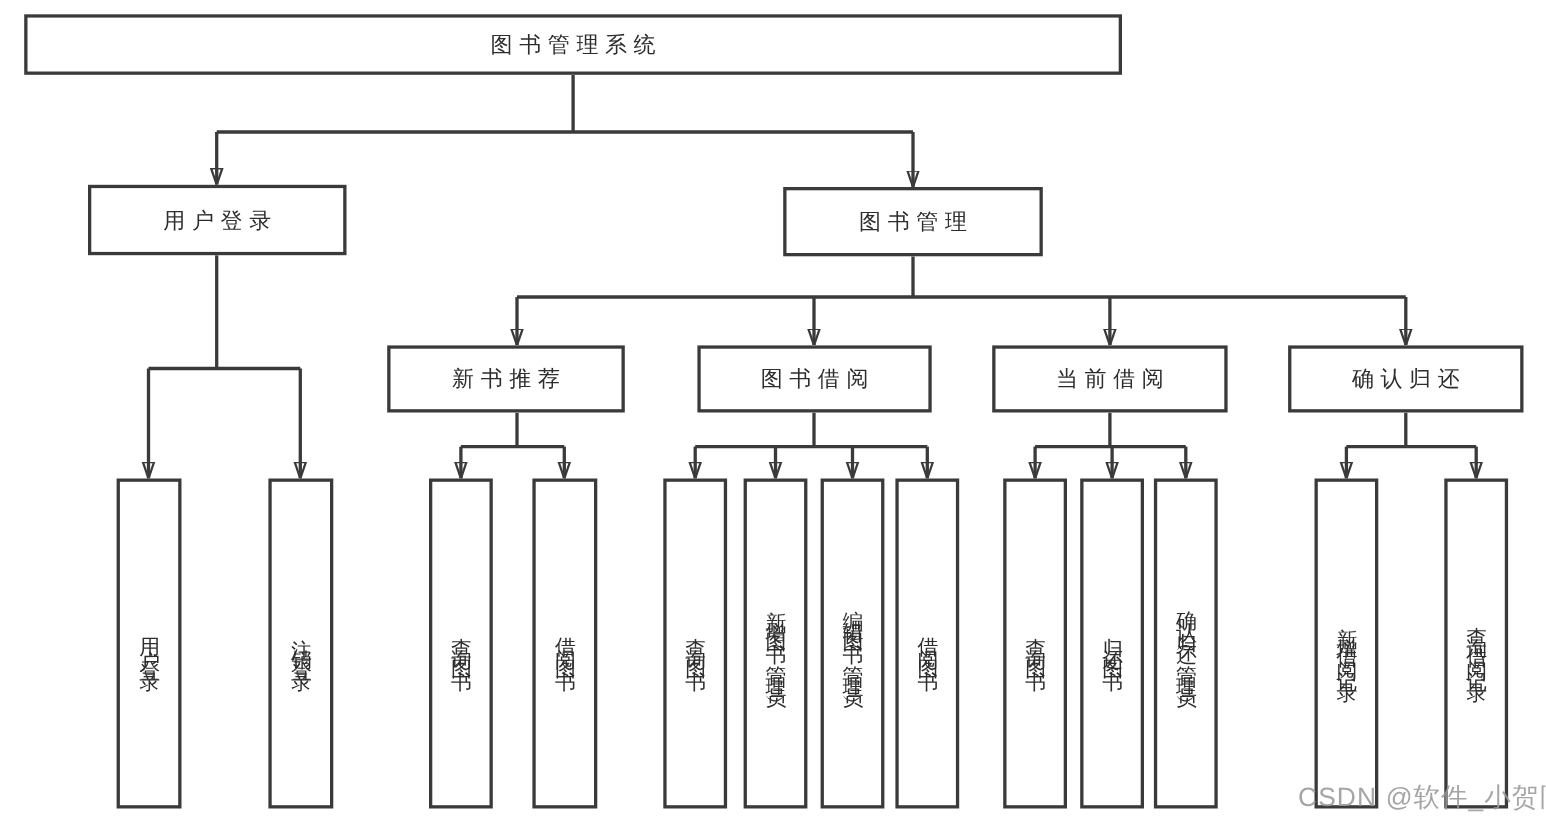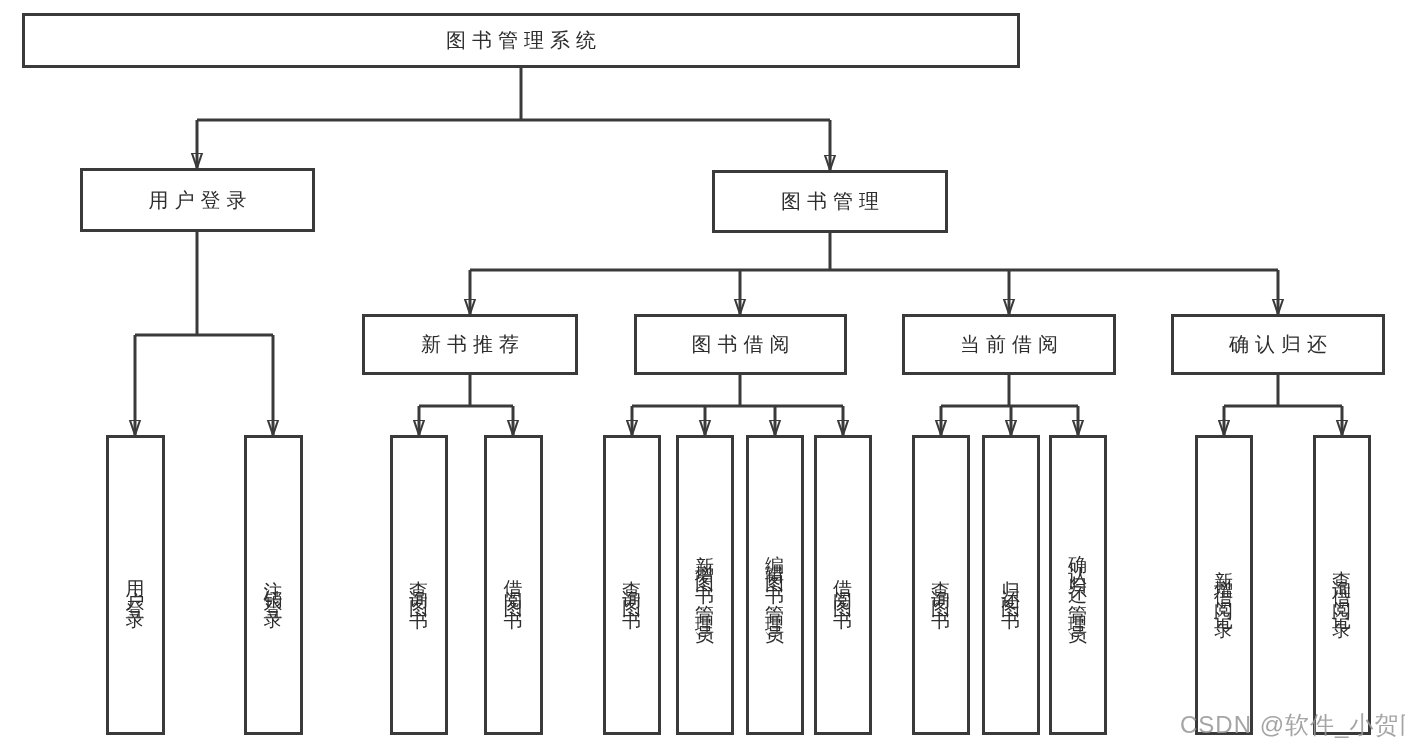--- a/index.html
+++ b/index.html
@@ -126,21 +126,21 @@
       <path d="M1224,406 V435" marker-end="url(#arrow)"></path>
       <path d="M1342,406 V435" marker-end="url(#arrow)"></path>
     </g>
   </svg>
 
   <div class="node h-node" style="left:22px; top:13px; width:998px; height:55px;">图书管理系统</div>
 
   <div class="node h-node" style="left:80px; top:168px; width:235px; height:64px;">用户登录</div>
   <div class="node h-node" style="left:712px; top:170px; width:236px; height:63px;">图书管理</div>
 
-  <div class="node h-node" style="left:362px; top:314px; width:216px; height:61px;">新书推荐</div>
+  <div class="node h-node" style="left:352px; top:314px; width:216px; height:61px;">新书推荐</div>
   <div class="node h-node" style="left:634px; top:314px; width:213px; height:61px;">图书借阅</div>
   <div class="node h-node" style="left:902px; top:314px; width:214px; height:61px;">当前借阅</div>
   <div class="node h-node" style="left:1171px; top:314px; width:214px; height:61px;">确认归还</div>
 
   <div class="node v-node" style="left:106px; top:435px; width:59px; height:300px;">用户登录</div>
   <div class="node v-node" style="left:244px; top:435px; width:59px; height:300px;">注销登录</div>
 
   <div class="node v-node" style="left:390px; top:435px; width:58px; height:300px;">查询图书</div>
   <div class="node v-node" style="left:484px; top:435px; width:59px; height:300px;">借阅图书</div>
 

